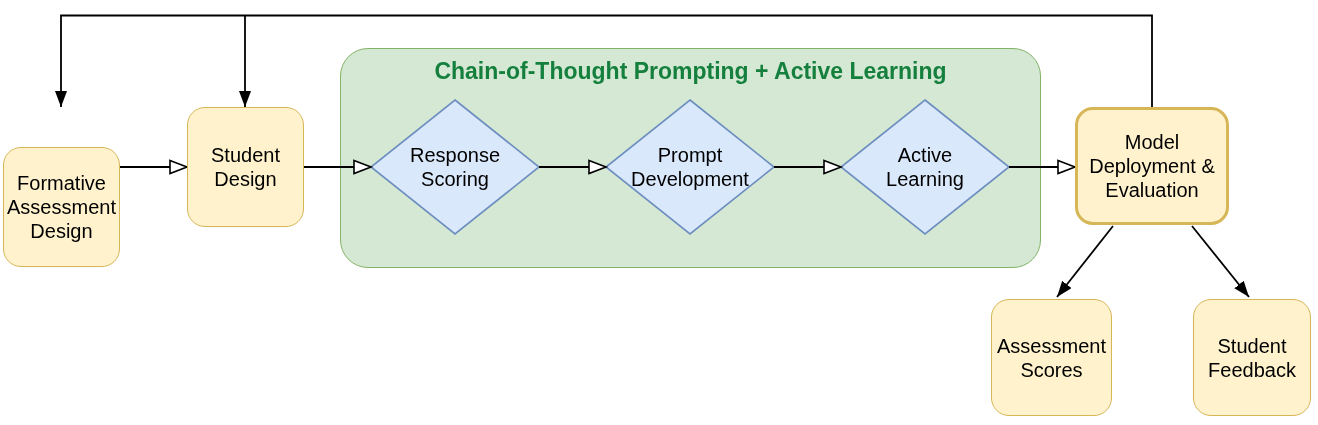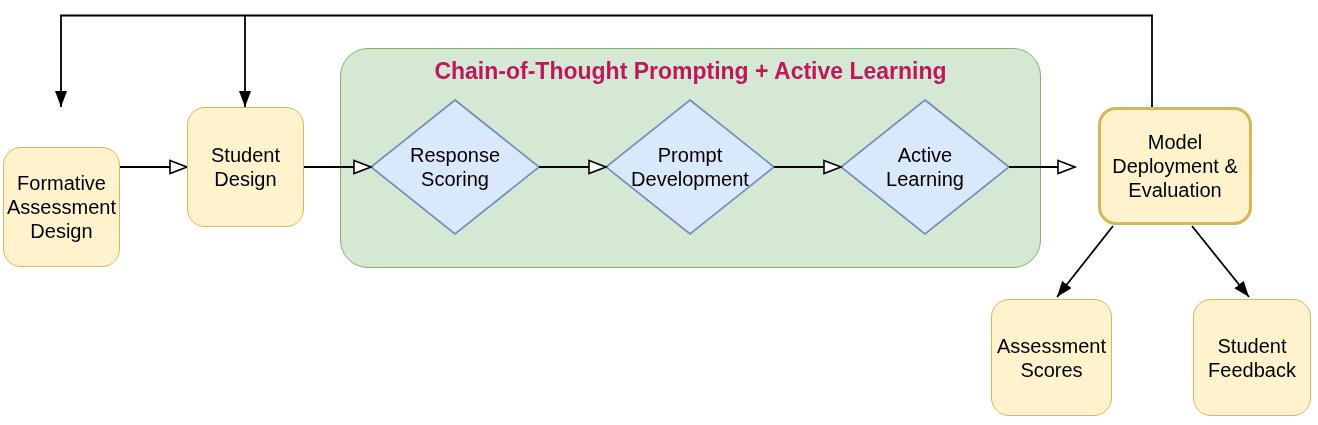--- a/index.html
+++ b/index.html
@@ -22,21 +22,21 @@
     border: 1.6px solid var(--group-stroke, #82b366);
     border-radius: 28px;
     box-sizing: border-box;
   }
   .group-title {
     position: absolute;
     left: 0; right: 0; top: 9px;
     text-align: center;
     font-size: 23px;
     font-weight: bold;
-    color: #be185d;
+    color: #15803d;
   }
   svg.edge-layer {
     position: absolute;
     left: 0; top: 0;
     width: 1318px; height: 425px;
     pointer-events: none;
   }
   .decision {
     fill: var(--decision-fill, #dae8fc);
     stroke: var(--decision-stroke, #6c8ebf);
@@ -52,21 +52,21 @@
   .node {
     position: absolute;
     box-sizing: border-box;
     background: var(--process-fill, #fff2cc);
     border: 1.6px solid var(--process-stroke, #d6b656);
     border-radius: 18px;
     display: flex;
     align-items: center;
     justify-content: center;
   }
-  .node.emphasized { border-width: 3.5px; margin-left: 23px; }
+  .node.emphasized { border-width: 3.5px; }
   .label, .dlabel {
     white-space: pre-line;
     text-align: center;
     font-size: 20px;
     line-height: 24px;
     color: #000;
   }
   .dlabel-box {
     position: absolute;
     display: flex;

